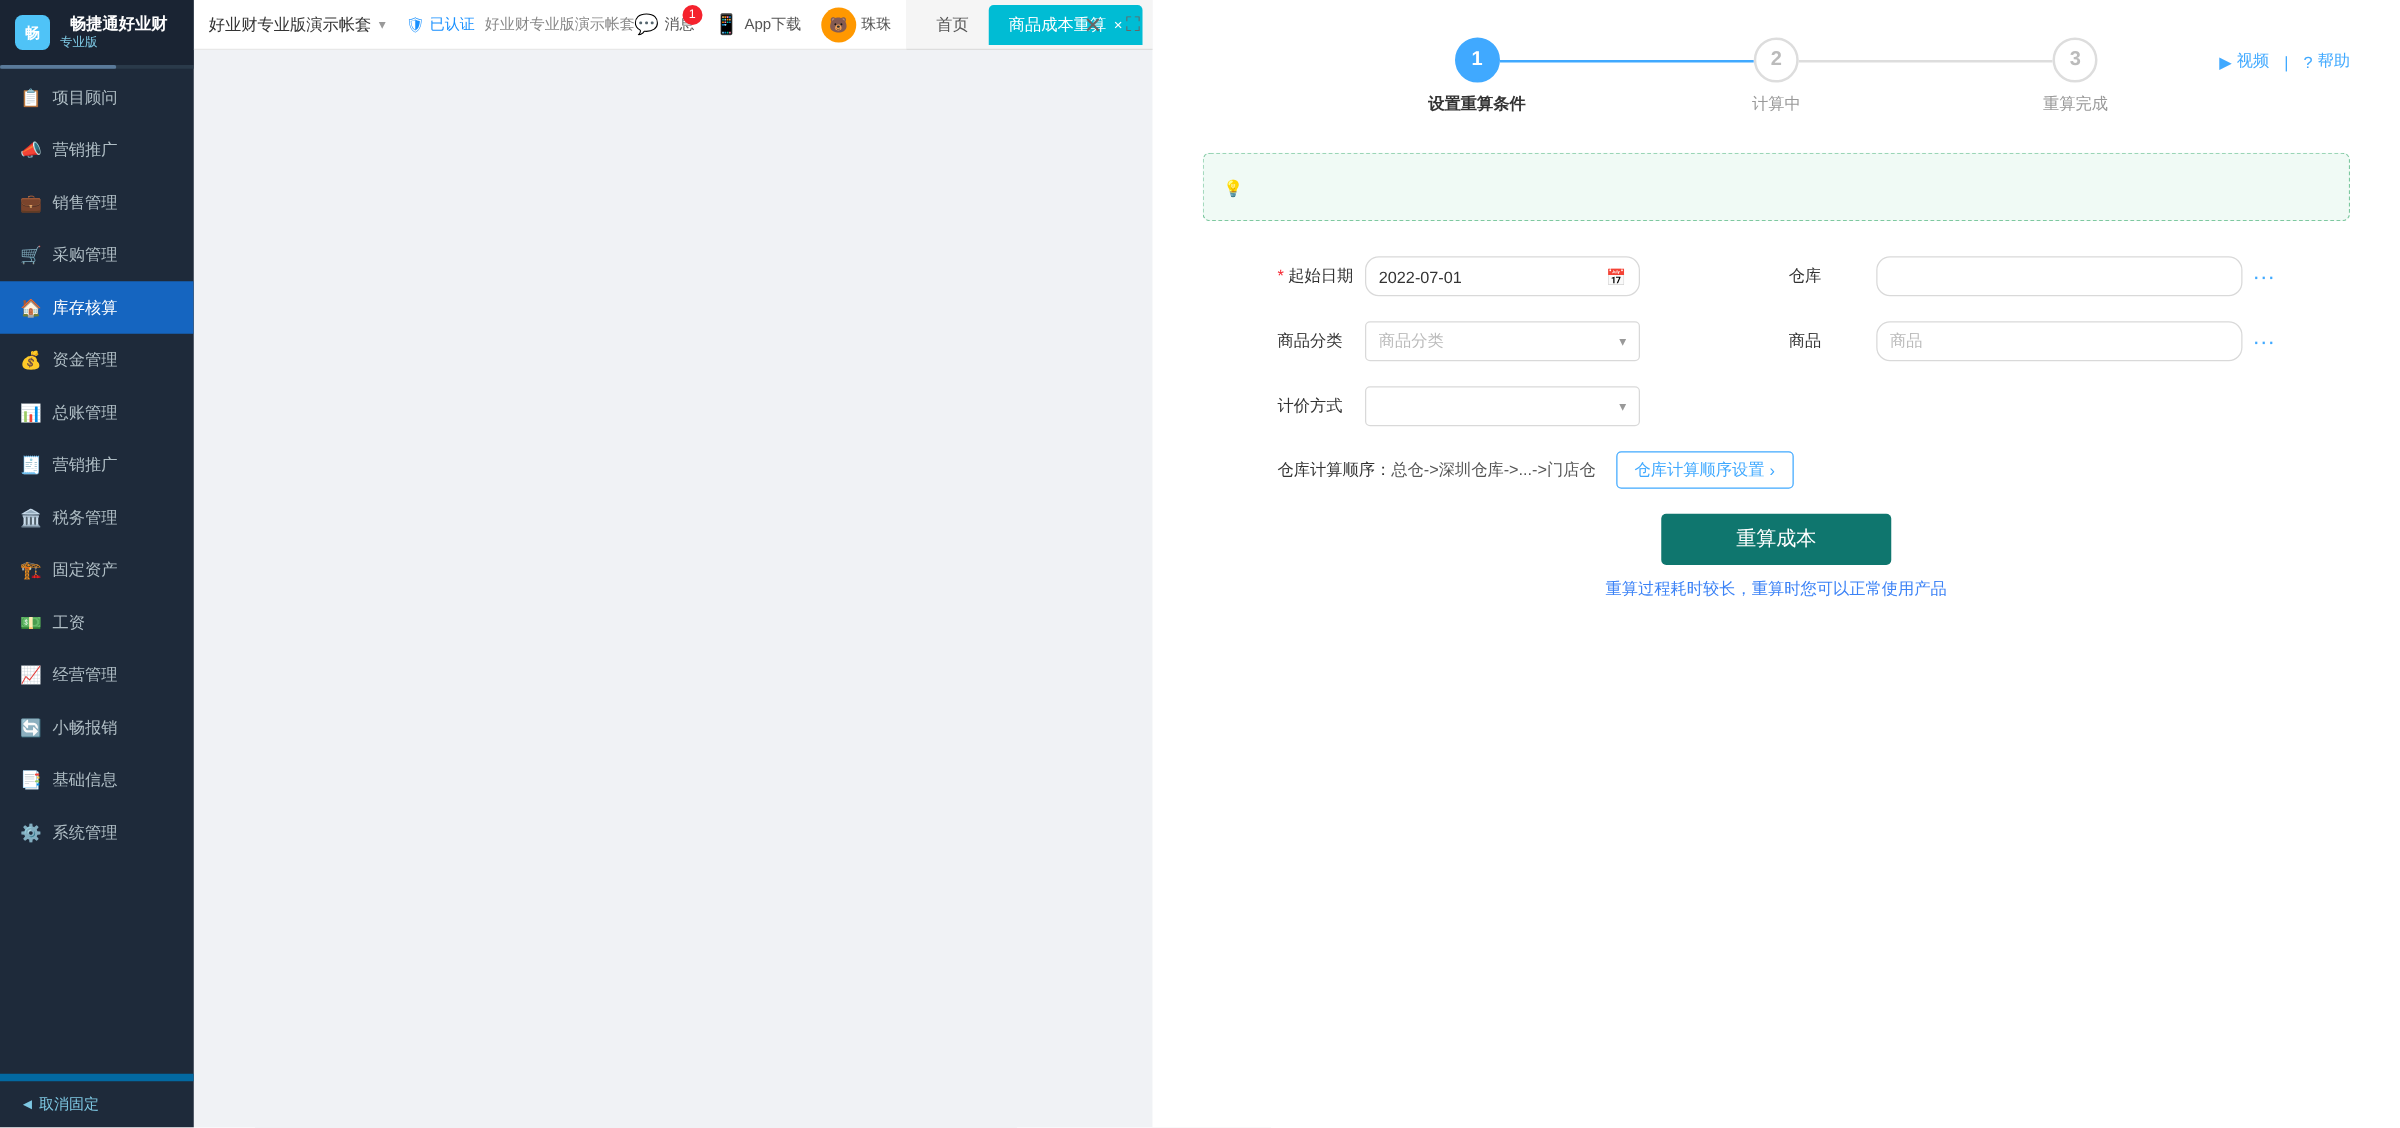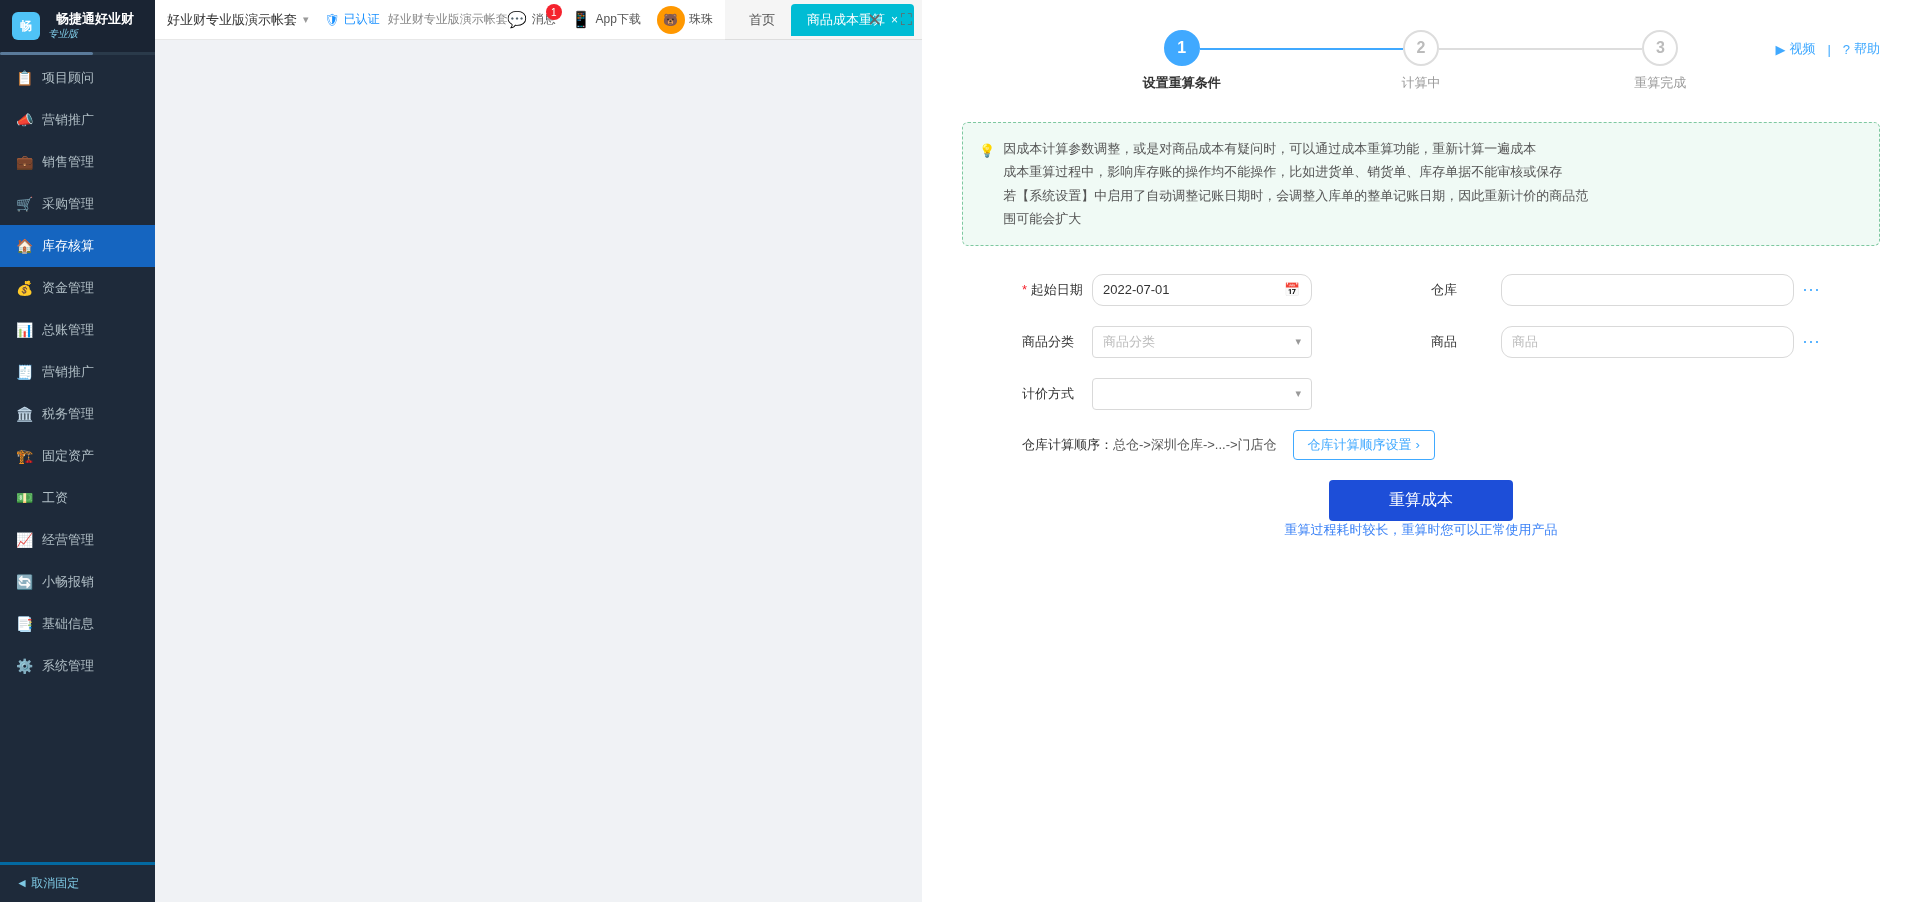--- a/index.html
+++ b/index.html
@@ -33,21 +33,20 @@
     .sidebar-title {
       color: white;
       font-size: 13px;
       font-weight: bold;
       margin-left: 8px;
       line-height: 1.2;
     }
     .sidebar-subtitle {
       color: #7ec8e3;
       font-size: 10px;
-      font-style: italic;
     }
     .sidebar-nav {
       flex: 1;
       overflow-y: auto;
     }
     .sidebar-nav::-webkit-scrollbar { width: 3px; }
     .sidebar-nav::-webkit-scrollbar-thumb { background: #3a4a5a; }
     .sidebar-item {
       display: flex;
       align-items: center;
@@ -65,21 +64,21 @@
       display: flex; align-items: center; justify-content: center;
       font-size: 14px;
     }
     .sidebar-footer {
       padding: 10px 16px;
       color: #7ec8e3;
       font-size: 12px;
       display: flex;
       align-items: center;
       cursor: pointer;
-      border-top: 3px solid #0369a1;
+      border-top: 6px solid #0369a1;
     }
 
     
     .main {
       flex: 1;
       display: flex;
       flex-direction: row;
       overflow: hidden;
     }
 
@@ -381,27 +380,28 @@
     }
 
     
     .recalc-section {
       display: flex;
       flex-direction: column;
       align-items: center;
       margin-top: 20px;
     }
     .recalc-btn {
-      background: #1d4ed8;
+      background: #0f766e;
       color: white;
       border: none;
       border-radius: 4px;
       padding: 10px 60px;
       font-size: 16px;
       cursor: pointer;
+      margin-bottom: 10px;
     }
     .recalc-hint {
       color: #3b82f6;
       font-size: 13px;
     }
   </style>
 </head>
 <body>
 
 <div class="sidebar">
@@ -562,26 +562,20 @@
         <span>|</span>
         <div class="steps-action-item">
           <span class="steps-action-icon">?</span>
           <span>帮助</span>
         </div>
       </div>
     </div>
 
     <div class="info-box">
       <span class="info-box-icon">💡</span>
-      <div>
-        <div>因成本计算参数调整，或是对商品成本有疑问时，可以通过成本重算功能，重新计算一遍成本</div>
-        <div>成本重算过程中，影响库存账的操作均不能操作，比如进货单、销货单、库存单据不能审核或保存</div>
-        <div>若【系统设置】中启用了自动调整记账日期时，会调整入库单的整单记账日期，因此重新计价的商品范</div>
-        <div>围可能会扩大</div>
-      </div>
     </div>
 
     <div class="form-section">
 
       <div class="form-row">
         <div class="form-field">
           <span class="form-label required">起始日期</span>
           <div class="form-input" style="display:flex;align-items:center;width:220px;flex:0 0 220px;">
             <span style="flex:1;">2022-07-01</span>
             <span class="form-input-calendar">📅</span>

